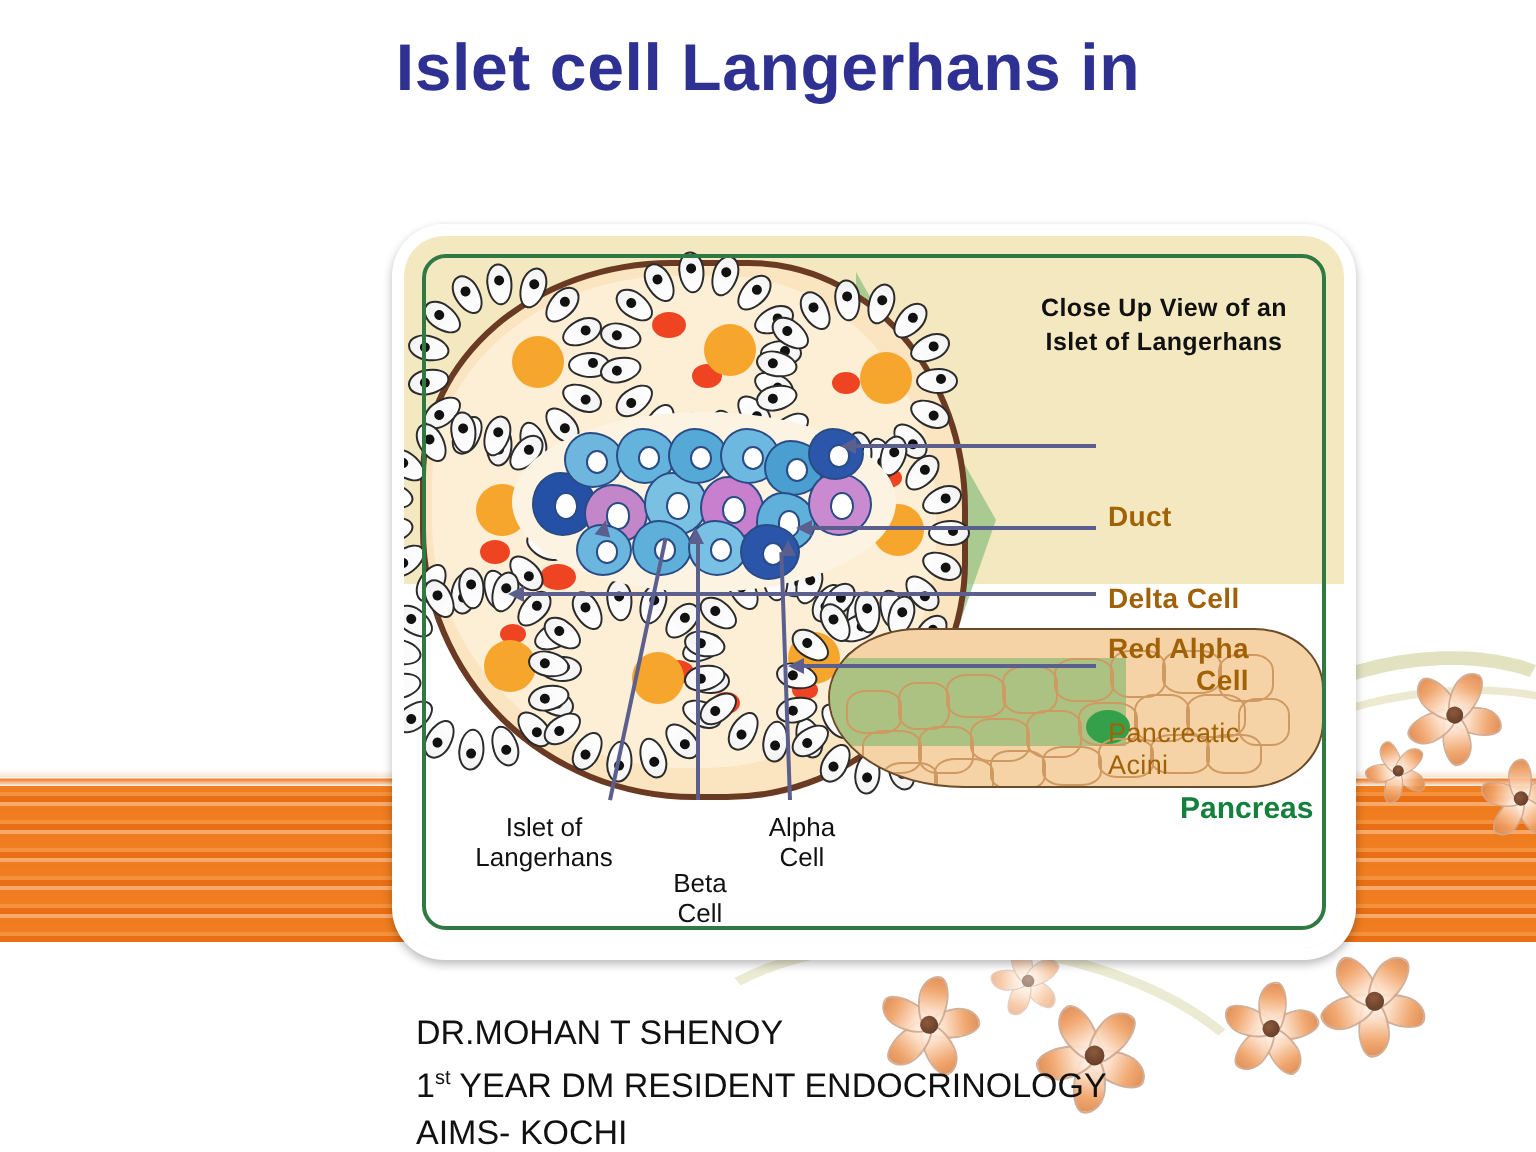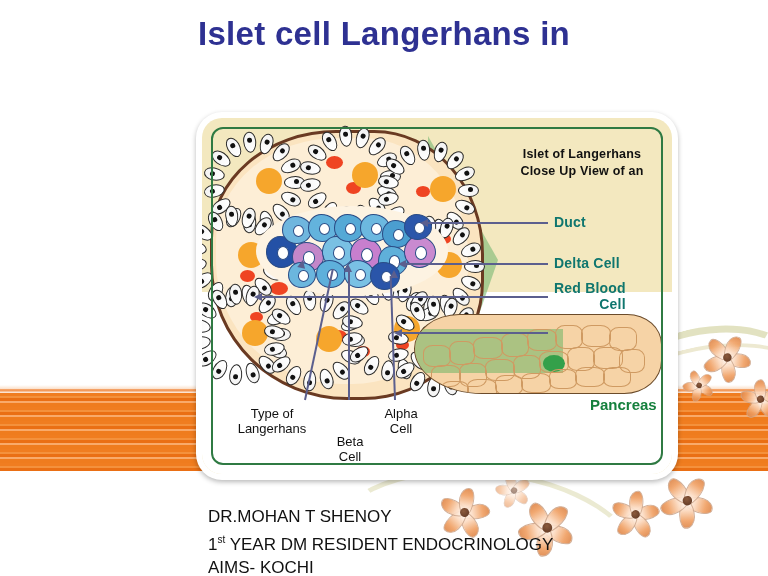--- a/index.html
+++ b/index.html
@@ -78,21 +78,21 @@
 
   
   #islet{position:absolute;z-index:5;left:62px;top:96px;width:176px;height:74px;}
   .icell{position:absolute;border:1.6px solid #2a4c86;border-radius:44% 56% 52% 48% / 50%;}
   .icell::after{content:"";position:absolute;left:34%;top:30%;width:34%;height:40%;
     border-radius:50%;background:#ffffff;border:1.4px solid #2a4c86;}
 
   
   .legendhdr{position:absolute;z-index:8;left:290px;top:28px;width:180px;text-align:center;
     font-weight:bold;font-size:12.5px;color:#111;line-height:17px;letter-spacing:.2px;}
-  .lbl{position:absolute;z-index:8;font-weight:bold;font-size:14px;color:#0f766e;letter-spacing:.2px;}
+  .lbl{position:absolute;z-index:8;font-weight:bold;font-size:14px;color:#a16207;letter-spacing:.2px;margin-top:36px;}
   .lbl.thin{font-weight:normal;font-size:13.5px;line-height:16px;}
   .lead{position:absolute;z-index:8;height:2px;background:#5b5f8e;}
   .arrowline{position:absolute;z-index:8;background:#5b5f8e;width:1.6px;transform-origin:bottom center;}
   .arrowhead{position:absolute;z-index:8;width:0;height:0;
     border-left:4px solid transparent;border-right:4px solid transparent;
     border-bottom:8px solid #5b5f8e;}
 
   .botlbl{position:absolute;z-index:8;text-align:center;font-size:13px;color:#111;line-height:15px;}
 
   
@@ -451,46 +451,50 @@
         <div class="tess" style="left:80px;top:60px;width:26px;height:18px;"></div>
         <div class="tess" style="left:106px;top:58px;width:28px;height:18px;"></div>
         <div class="tess" style="left:134px;top:54px;width:26px;height:18px;"></div>
         <div class="tess" style="left:160px;top:52px;width:28px;height:18px;"></div>
         <div class="tess" style="left:188px;top:52px;width:26px;height:18px;"></div>
       </div>
       <div class="organlabel" style="left:176px;top:100px;">Pancreas</div>
     </div>
 
     <div class="legendhdr">
+      <div>Close Up View of an</div>
       <div>Islet of Langerhans</div>
-      <div>Close Up View of an</div>
     </div>
 
     <div class="lead" style="left:222px;top:104px;width:124px;"></div>
     <div class="arrowhead" style="left:218px;top:101px;transform:rotate(-90deg);"></div>
     <div class="lbl" style="left:352px;top:96px;">Duct</div>
 
     <div class="lead" style="left:200px;top:145px;width:146px;"></div>
     <div class="arrowhead" style="left:196px;top:142px;transform:rotate(-90deg);"></div>
     <div class="lbl" style="left:352px;top:137px;">Delta Cell</div>
 
     <div class="lead" style="left:56px;top:178px;width:290px;"></div>
     <div class="arrowhead" style="left:52px;top:175px;transform:rotate(-90deg);"></div>
     <div class="lbl" style="left:352px;top:162px;">
-      <div>Red Blood</div>
+      <div>Red Alpha</div>
       <div style="text-align:right;">Cell</div>
     </div>
 
     <div class="lead" style="left:196px;top:214px;width:150px;"></div>
     <div class="arrowhead" style="left:192px;top:211px;transform:rotate(-90deg);"></div>
+    <div class="lbl thin" style="left:352px;top:205px;">
+      <div>Pancreatic</div>
+      <div>Acini</div>
+    </div>
 
     <div class="arrowline" style="left:102px;top:148px;height:134px;transform:rotate(12deg);"></div>
     <div class="arrowhead" style="left:96px;top:142px;transform:rotate(12deg);"></div>
     <div class="botlbl" style="left:14px;top:288px;width:112px;">
-      <div>Type of</div>
+      <div>Islet of</div>
       <div>Langerhans</div>
     </div>
 
     <div class="arrowline" style="left:146px;top:152px;height:130px;"></div>
     <div class="arrowhead" style="left:142px;top:146px;"></div>
     <div class="botlbl" style="left:120px;top:288px;width:56px;margin-top:28px;">
       <div>Beta</div>
       <div>Cell</div>
     </div>
 

